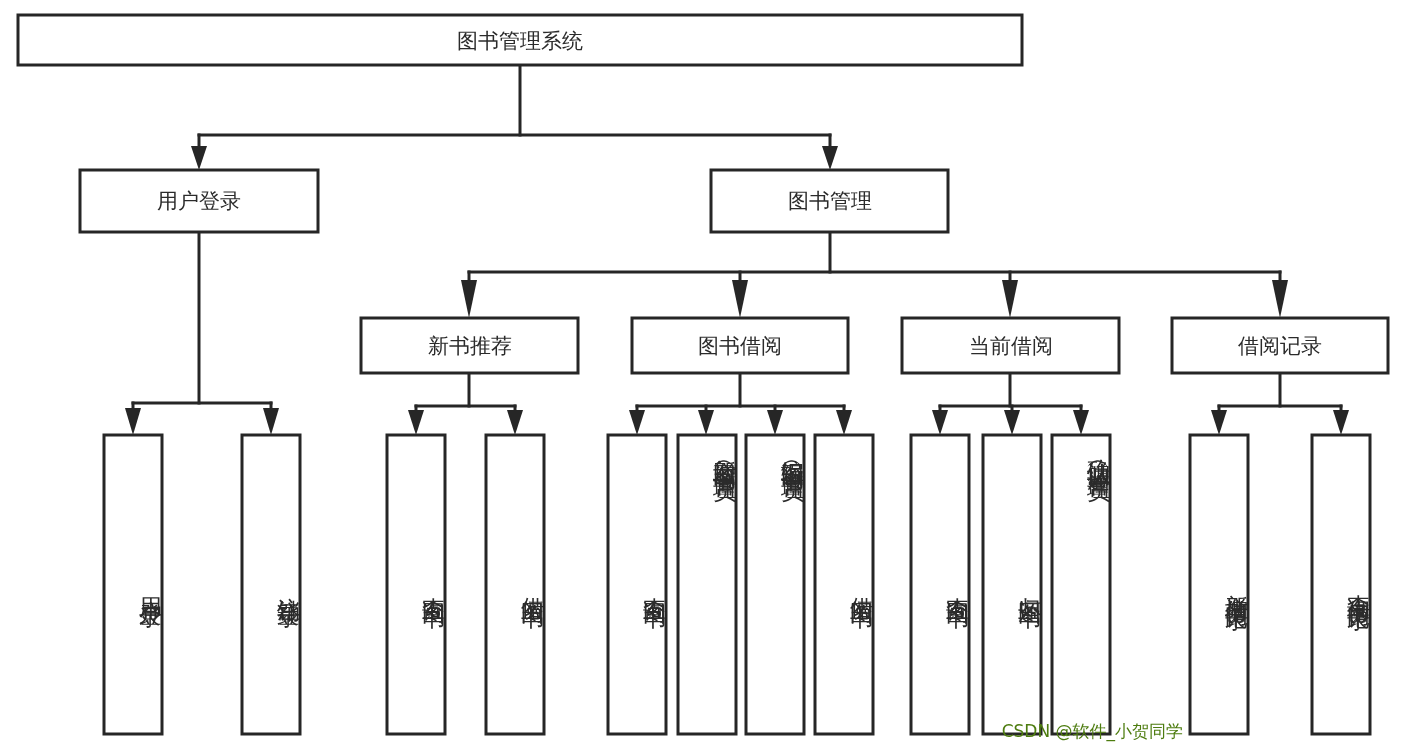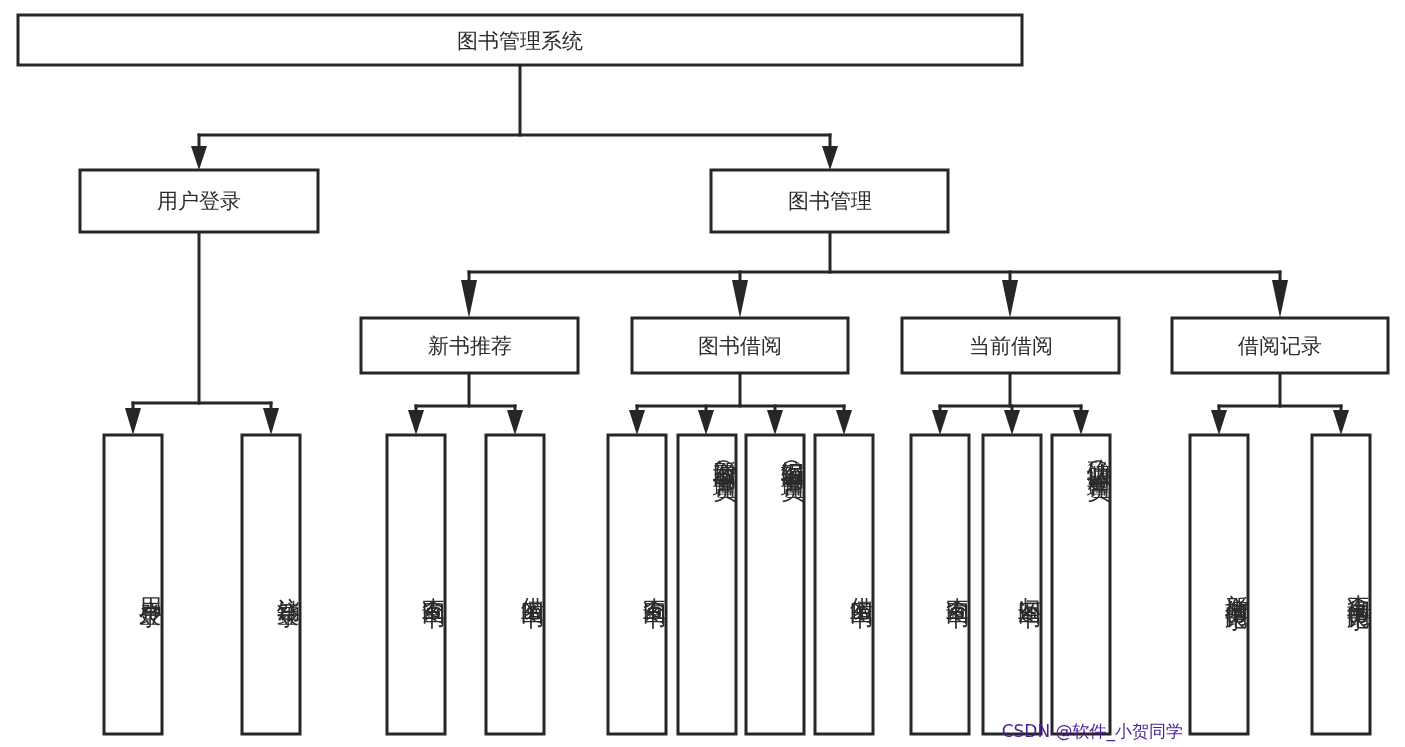--- a/index.html
+++ b/index.html
@@ -59,21 +59,21 @@
     letter-spacing: 3px;
     white-space: nowrap;
     pointer-events: none;
   }
   .watermark {
     position: absolute;
     right: 8px;
     bottom: 4px;
     font-family: "DejaVu Sans", "Liberation Sans", sans-serif;
     font-size: 17px;
-    color: #4c1d95;
+    color: #4d7c0f;
     white-space: nowrap;
   }
 </style>
 </head>
 <body>
 
 <div id="diagram-root">
 
   <svg id="flow-svg" viewBox="0 0 1405 747">
 

